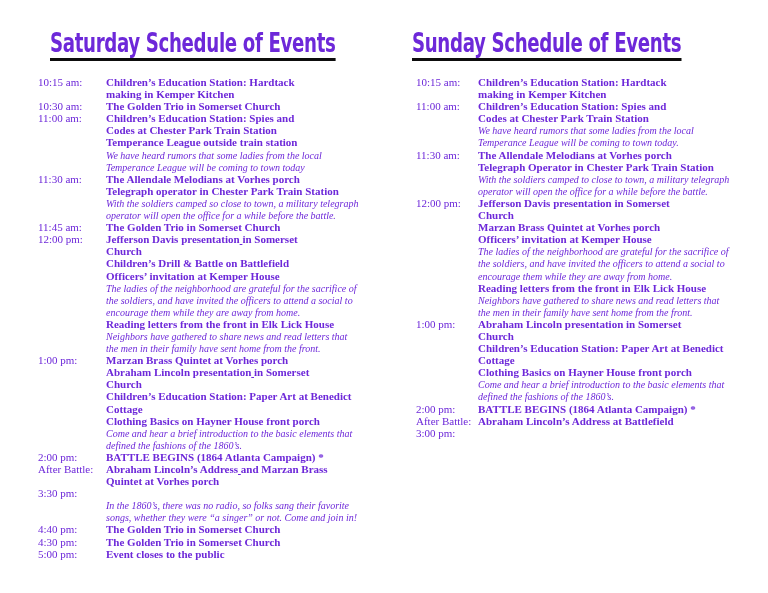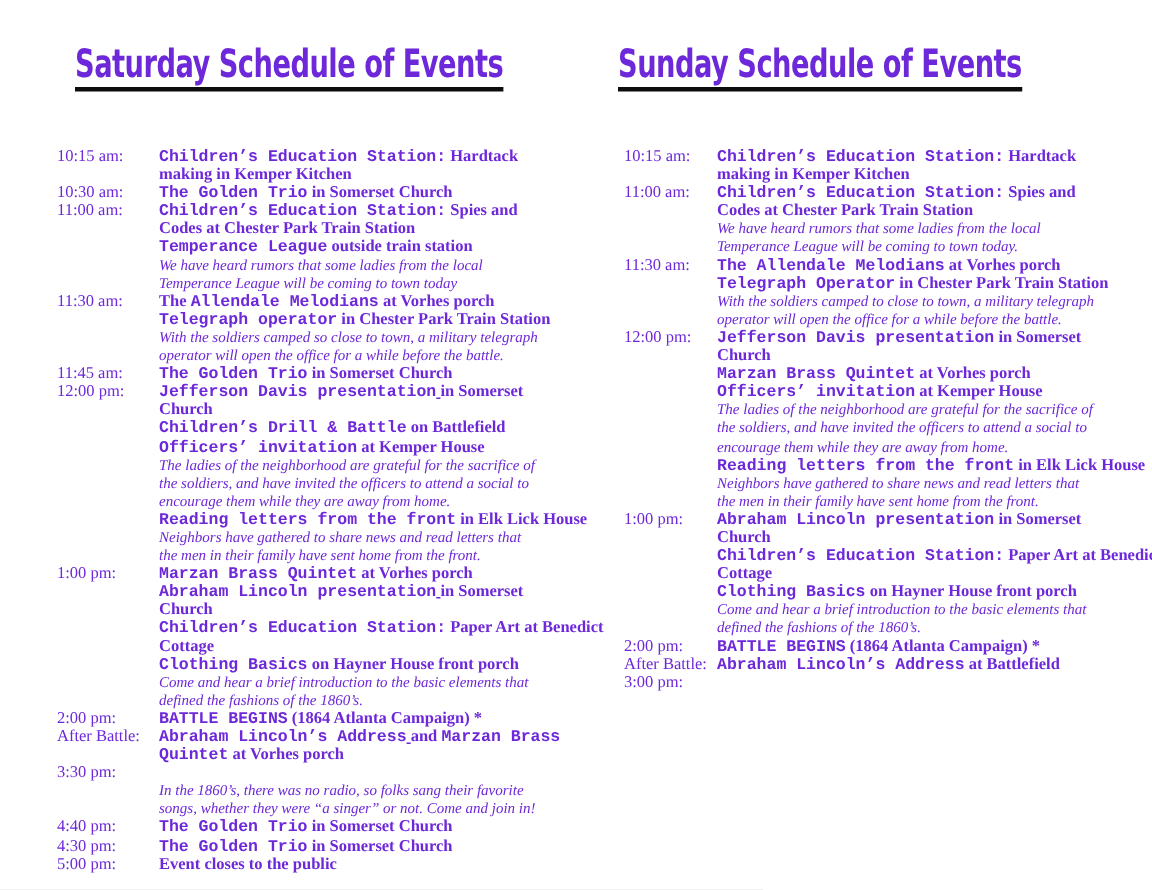--- a/index.html
+++ b/index.html
@@ -11,27 +11,27 @@
   #col-saturday{left:38px;width:350px;}
   #col-sunday{left:412px;width:360px;}
   .title{
     display:inline-block;margin:0;white-space:nowrap;
     font-family:"DejaVu Sans", sans-serif;font-weight:bold;
     font-size:26px;line-height:26px;letter-spacing:-0.5px;
     transform:scaleX(0.70);transform-origin:0 0;
     border-bottom:3px solid #0d0d0d;padding-bottom:2px;
   }
   #col-saturday .title{margin-left:12px;}
-  .rows{position:absolute;top:46px;left:0;right:0;margin-top:22px;}
+  .rows{position:absolute;top:46px;left:0;right:0;}
   .row{position:relative;height:12.1px;line-height:12.1px;font-size:11px;white-space:nowrap;}
   .time{position:absolute;left:0;top:0;}
   #col-sunday .time{left:4px;}
   .line{display:block;margin-left:68px;}
   #col-sunday .line{margin-left:66px;}
-  .b{font-weight:bold;font-family:Liberation Mono, monospace;}
+  .b{font-weight:bold;}
   .r{font-weight:bold;}
   .i{font-style:italic;font-size:10px;}
   .u{text-decoration:underline;}
 </style>
 </head>
 <body>
 
 <div class="page">
   <div class="col" id="col-saturday">
     <h1 class="title">Saturday Schedule of Events</h1>

